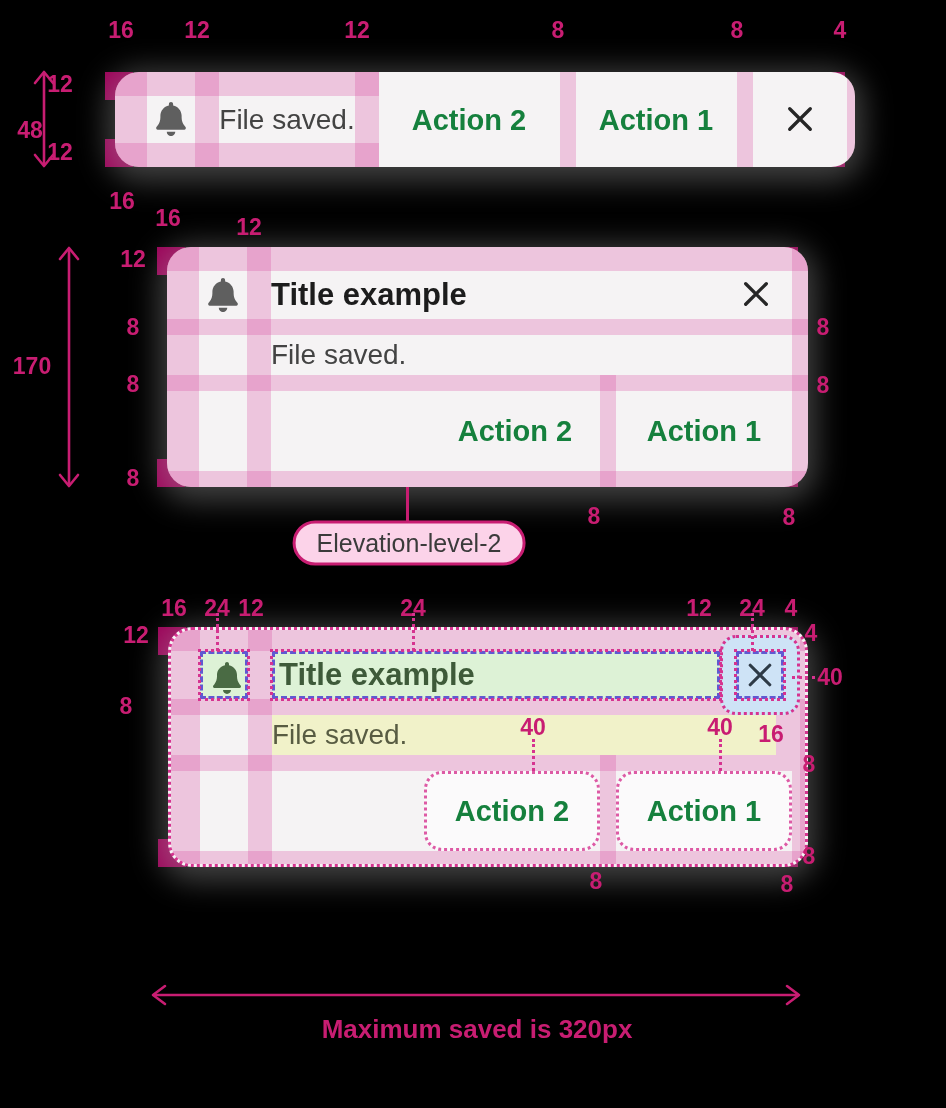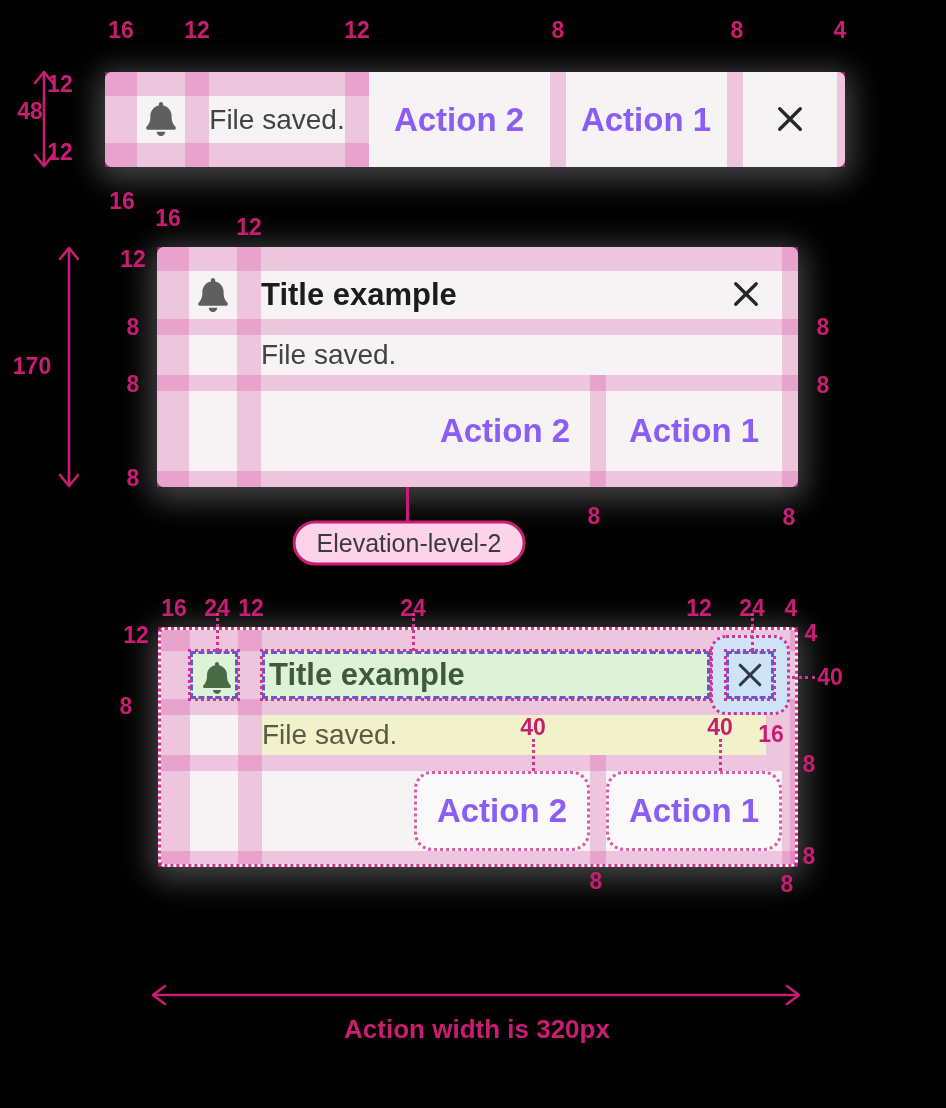--- a/index.html
+++ b/index.html
@@ -5,31 +5,32 @@
   html,body { margin:0; padding:0; background:#000; }
   #canvas {
     position:relative; width:946px; height:1108px; background:#000;
     font-family:"Liberation Sans","DejaVu Sans",sans-serif; overflow:hidden;
   }
   .lbl {
     position:absolute; transform:translate(-50%,-50%);
     color:#c81d72; font-weight:bold; font-size:23px; white-space:nowrap; z-index:6;
   }
   .card {
-    position:absolute; background:#f5f3f4; border-radius:7px; overflow:hidden; z-index:2;
+    position:absolute; background:#f5f3f4; border-radius:24px; overflow:hidden; z-index:2;
     box-shadow:0 6px 30px 8px rgba(173,173,173,0.38);
+    margin-left:10px;
   }
   .wedge { position:absolute; width:28px; height:28px; background:#9b0058; z-index:1; }
   .band { position:absolute; background:rgba(217,64,156,0.26); }
   .bell { position:absolute; transform:translate(-50%,-50%); color:#5f5f5f; line-height:0; }
   .xico { position:absolute; transform:translate(-50%,-50%); color:#262626; line-height:0; }
   .ctext { position:absolute; transform:translate(-50%,-50%); white-space:nowrap; }
   .msg   { color:#434343; font-size:28px; }
   .ttl   { color:#1c1c1c; font-size:31px; font-weight:bold; }
-  .act   { color:#8b5cf6; font-size:33px; font-weight:bold; }
+  .act   { color:#15803d; font-size:29px; font-weight:bold; }
   .dashedbox { position:absolute; border:3px dashed #6159d1; box-sizing:border-box; }
   .dashedbox::after { content:''; position:absolute; inset:-5px; border:3px dotted #d63390; pointer-events:none; }
   .dotbtn {
     position:absolute; background:#fbfafb; border:3px dotted #dd5aa5; border-radius:18px;
     box-sizing:border-box; display:flex; align-items:center; justify-content:center;
   }
   .leader-v { position:absolute; width:0; border-left:3px dotted #d63390; z-index:5; }
   .leader-h { position:absolute; height:0; border-top:3px dotted #d63390; z-index:5; }
   .arrow { position:absolute; z-index:6; }
   .pill {
@@ -54,21 +55,21 @@
     <span class="lbl" style="left:840px;top:30px">4</span>
 
     <div class="arrow" style="left:31px;top:69px">
       <svg width="26" height="100" viewBox="0 0 26 100" stroke="#c81d72" stroke-width="2.6" fill="none" stroke-linecap="round" stroke-linejoin="round">
         <path d="M13 4 V96"></path>
           <path d="M4 14 L13 3 L22 14"></path>
           <path d="M4 86 L13 97 L22 86"></path>
       </svg>
     </div>
     <span class="lbl" style="left:60px;top:84px">12</span>
-    <span class="lbl" style="left:30px;top:111px">48</span>
+    <span class="lbl" style="left:30px;top:130px">48</span>
     <span class="lbl" style="left:60px;top:152px">12</span>
     <span class="lbl" style="left:122px;top:201px">16</span>
 
     <div class="wedge" style="left:105px;top:72px"></div>
     <div class="wedge" style="left:817px;top:72px"></div>
     <div class="wedge" style="left:105px;top:139px"></div>
     <div class="wedge" style="left:817px;top:139px"></div>
 
     <div class="card" style="left:105px;top:72px;width:740px;height:95px">
 
@@ -246,16 +247,16 @@
   </div>
 
   <div>
     <div class="arrow" style="left:150px;top:982px">
       <svg width="652" height="26" viewBox="0 0 652 26" stroke="#c81d72" stroke-width="2.6" fill="none" stroke-linecap="round" stroke-linejoin="round">
         <path d="M4 13 H648"></path>
           <path d="M15 4 L3 13 L15 22"></path>
           <path d="M637 4 L649 13 L637 22"></path>
       </svg>
     </div>
-    <span class="lbl" style="left:477px;top:1029px;font-size:26px">Action width is 320px</span>
+    <span class="lbl" style="left:477px;top:1029px;font-size:26px">Maximum saved is 320px</span>
   </div>
 
 </div>
 
 </body></html>

